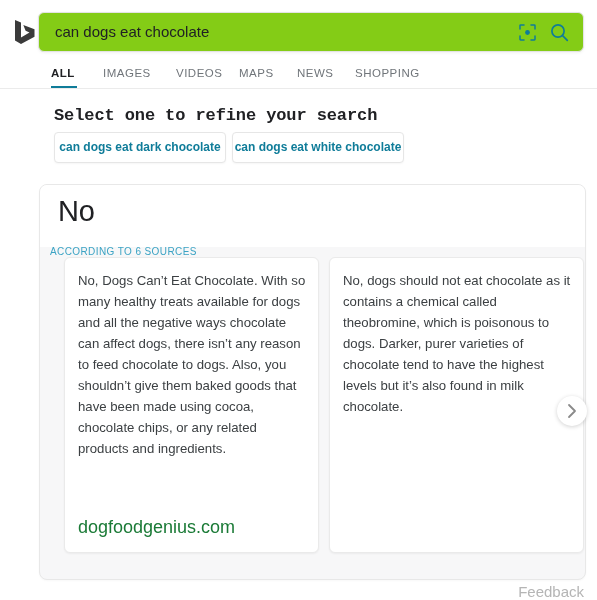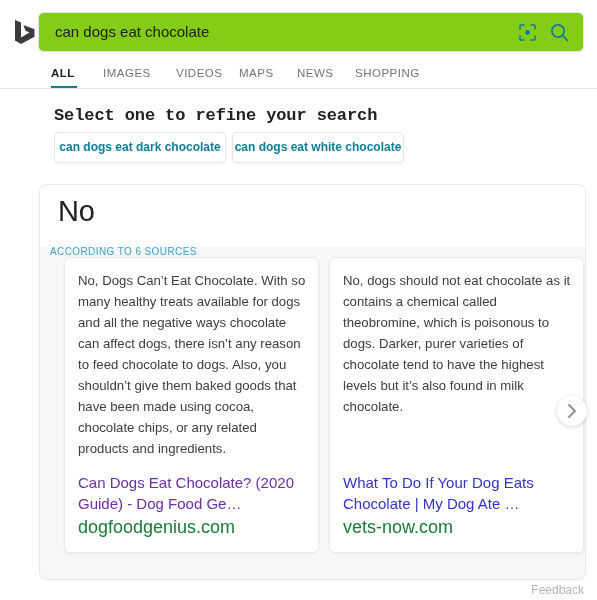--- a/index.html
+++ b/index.html
@@ -222,21 +222,21 @@
     box-shadow: 0 1px 4px rgba(0,0,0,0.18);
     cursor: pointer;
     z-index: 6;
   }
   .carousel-next svg { position: absolute; left: 9px; top: 7px; }
 
   
   .feedback {
     position: absolute;
     right: 13px; top: 583px;
-    font-size: 12px;
+    font-size: 15px;
     color: #b5b5b5;
     cursor: pointer;
   }
 </style>
 </head>
 <body>
 
 <div id="page">
 
   <div class="header">
@@ -289,31 +289,26 @@
     <div class="answer-head">
       <div class="answer-verdict">No</div>
       <div class="answer-sources">ACCORDING TO 6 SOURCES</div>
     </div>
 
     <div class="carousel">
 
       <div class="source-card" id="source-card-0">
         <div class="source-snippet">No, Dogs Can’t Eat Chocolate. With so many healthy treats available for dogs and all the negative ways chocolate can affect dogs, there isn’t any reason to feed chocolate to dogs. Also, you shouldn’t give them baked goods that have been made using cocoa, chocolate chips, or any related products and ingredients.</div>
         <div class="source-footer">
-          <span class="source-title" id="source-title-0">Can Dogs Eat Chocolate? (2020 Guide) - Dog Food Ge…</span>
           <span class="source-domain">dogfoodgenius.com</span>
         </div>
       </div>
 
       <div class="source-card" id="source-card-1">
         <div class="source-snippet">No, dogs should not eat chocolate as it contains a chemical called theobromine, which is poisonous to dogs. Darker, purer varieties of chocolate tend to have the highest levels but it’s also found in milk chocolate.</div>
-        <div class="source-footer">
-          <span class="source-title" id="source-title-1">What To Do If Your Dog Eats Chocolate | My Dog Ate …</span>
-          <span class="source-domain">vets-now.com</span>
-        </div>
       </div>
 
     </div>
   </div>
 
   <div class="carousel-next">
     <svg width="12" height="16" viewBox="0 0 12 16">
       <polyline points="3,2 9,8 3,14" stroke="#8a8a8a" stroke-width="1.8" fill="none" stroke-linecap="round" stroke-linejoin="round"></polyline>
     </svg>
   </div>

